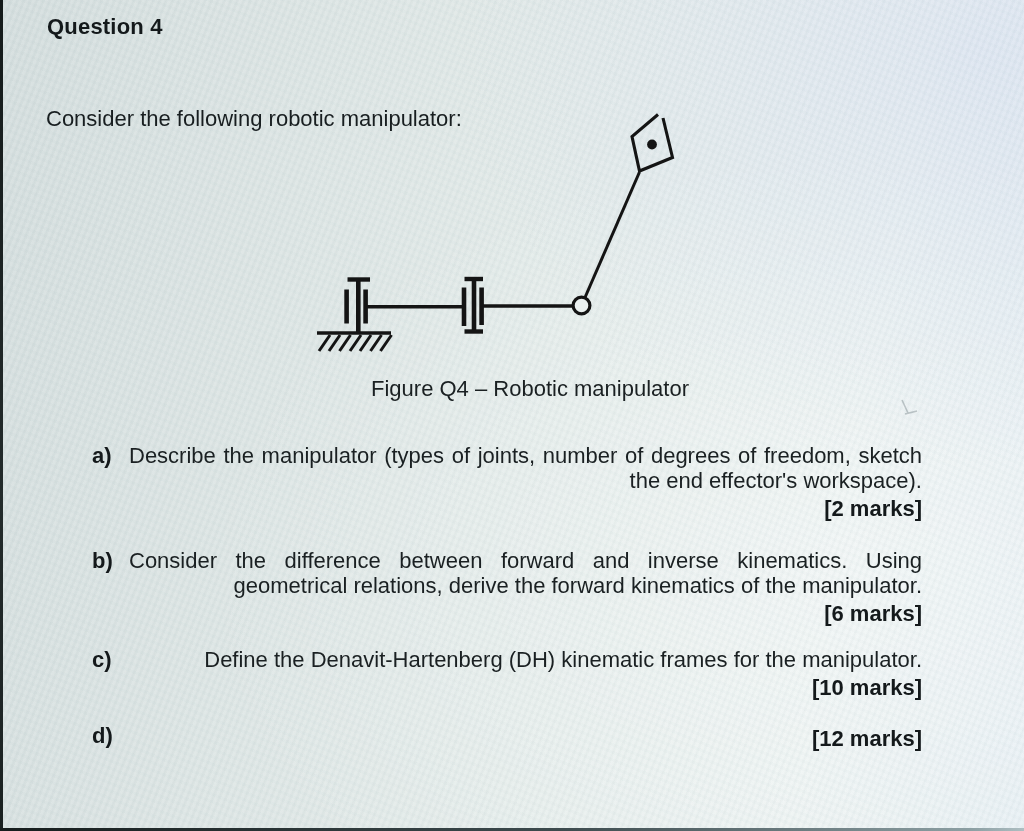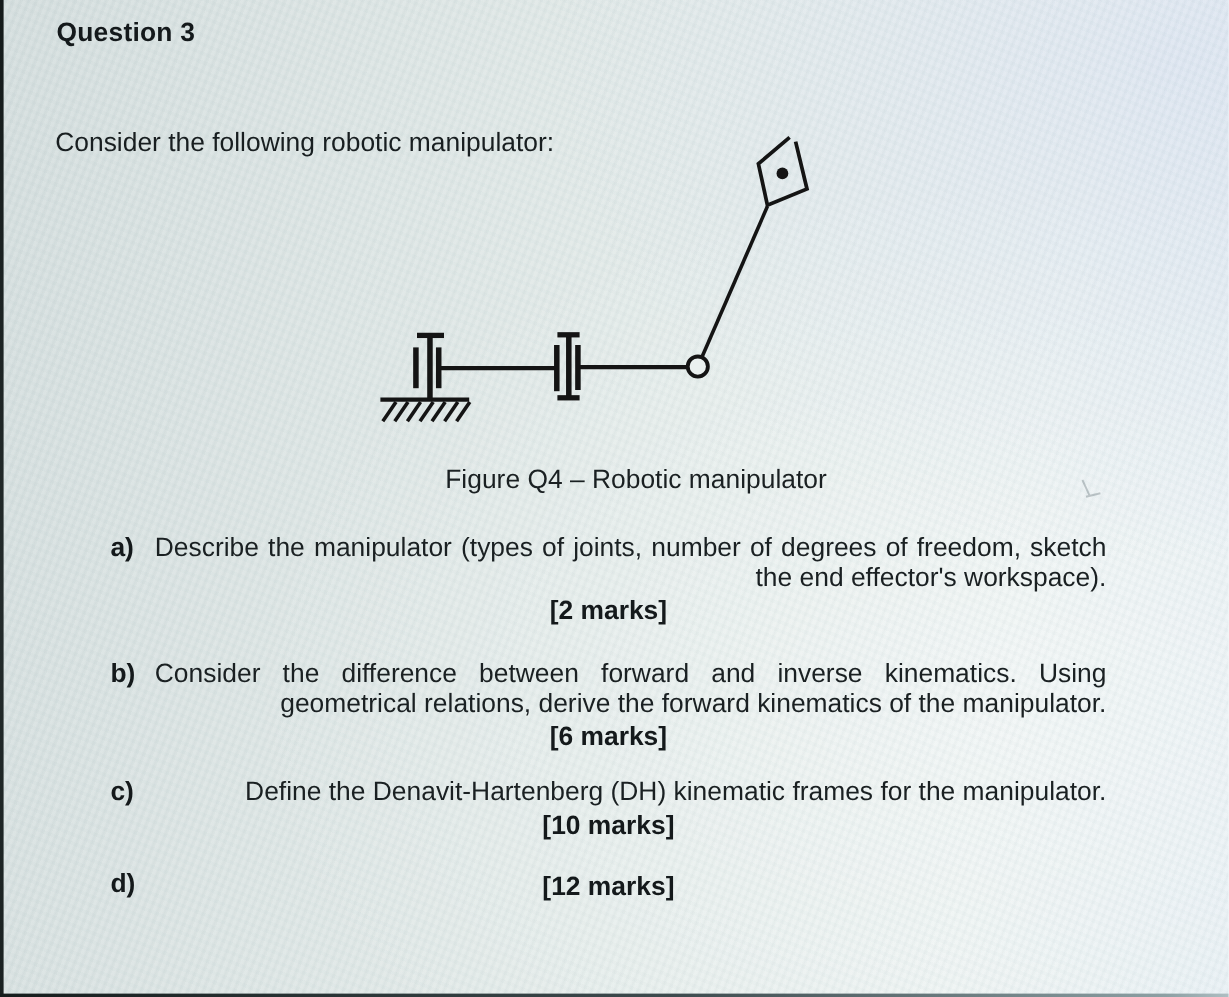--- a/index.html
+++ b/index.html
@@ -36,55 +36,55 @@
     position:absolute; left:47px; top:14px;
     font-size:22px; font-weight:bold; letter-spacing:0.2px;
     color:#14191b; white-space:nowrap;
   }
   .intro {
     position:absolute; left:46px; top:74px;
     font-size:22px; white-space:nowrap; color:#181e20;margin-top:32px;
   }
   .figure-svg { position:absolute; left:290px; top:100px; }
   .figure-caption {
-    position:absolute; left:290px; top:387px; width:480px;
+    position:absolute; left:290px; top:376px; width:480px;
     text-align:center; font-size:22px; color:#1a2022; 
   }
   .question {
     position:absolute; left:92px; width:830px;
     font-size:22px; line-height:25px;
   }
   .q-label {
     position:absolute; left:0; top:0;
     font-weight:bold; color:#14191b;
   }
   .q-text { margin-left:37px; }
   .q-line { white-space:nowrap;text-align:right; }
   .q-line.justified {
     white-space:normal;
     text-align:justify;
     text-align-last:justify;
   }
   .q-marks {
-    font-weight:bold; text-align:center; margin-top:3px; color:#14191b;
+    font-weight:bold; text-align:right; margin-top:3px; color:#14191b;
   }
   .q-a { top:443px; }
   .q-b { top:548px; }
   .q-c { top:647px; }
   .q-d { top:723px; }
   .cursor-mark { position:absolute; left:892px; top:396px; opacity:0.65; }
 </style>
 </head>
 <body>
 
 <div class="page">
   <div class="edge-left"></div>
   <div class="edge-bottom"></div>
 
-  <div class="doc-title">Question 3</div>
+  <div class="doc-title">Question 4</div>
   <div class="intro">Consider the following robotic manipulator:</div>
 
   <svg class="figure-svg" width="420" height="265" viewBox="290 100 420 265">
     <g stroke="#141414" stroke-linecap="butt" fill="none">
 
       <g>
         <line x1="317" y1="333" x2="391" y2="333" stroke-width="3.6"></line>
         <line x1="330" y1="335" x2="319" y2="351" stroke-width="3"></line>
         <line x1="340" y1="335" x2="329" y2="351" stroke-width="3"></line>
         <line x1="350.5" y1="335" x2="339.5" y2="351" stroke-width="3"></line>

